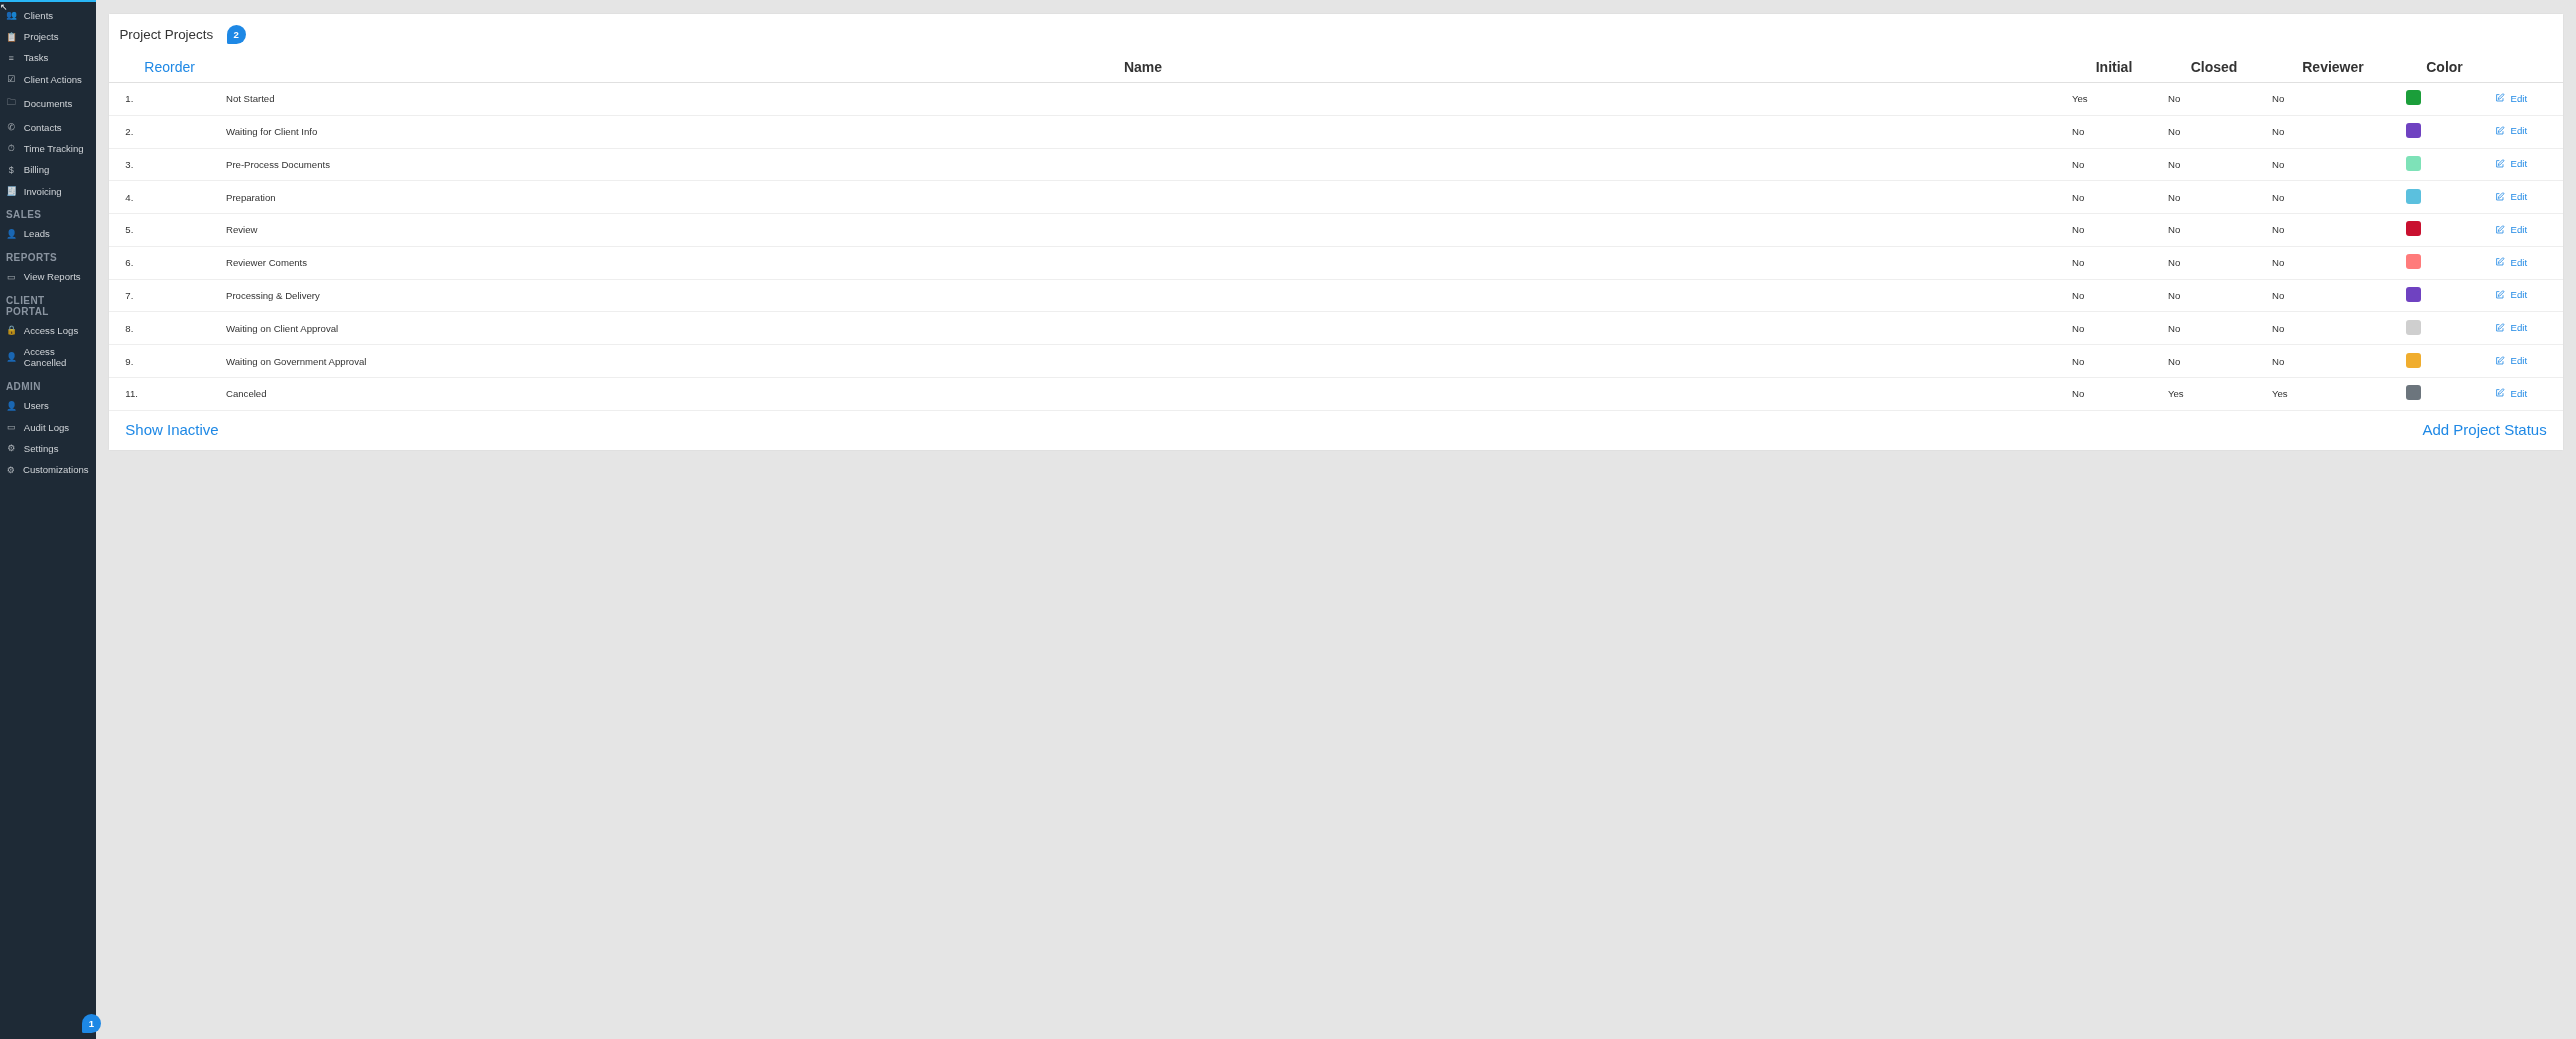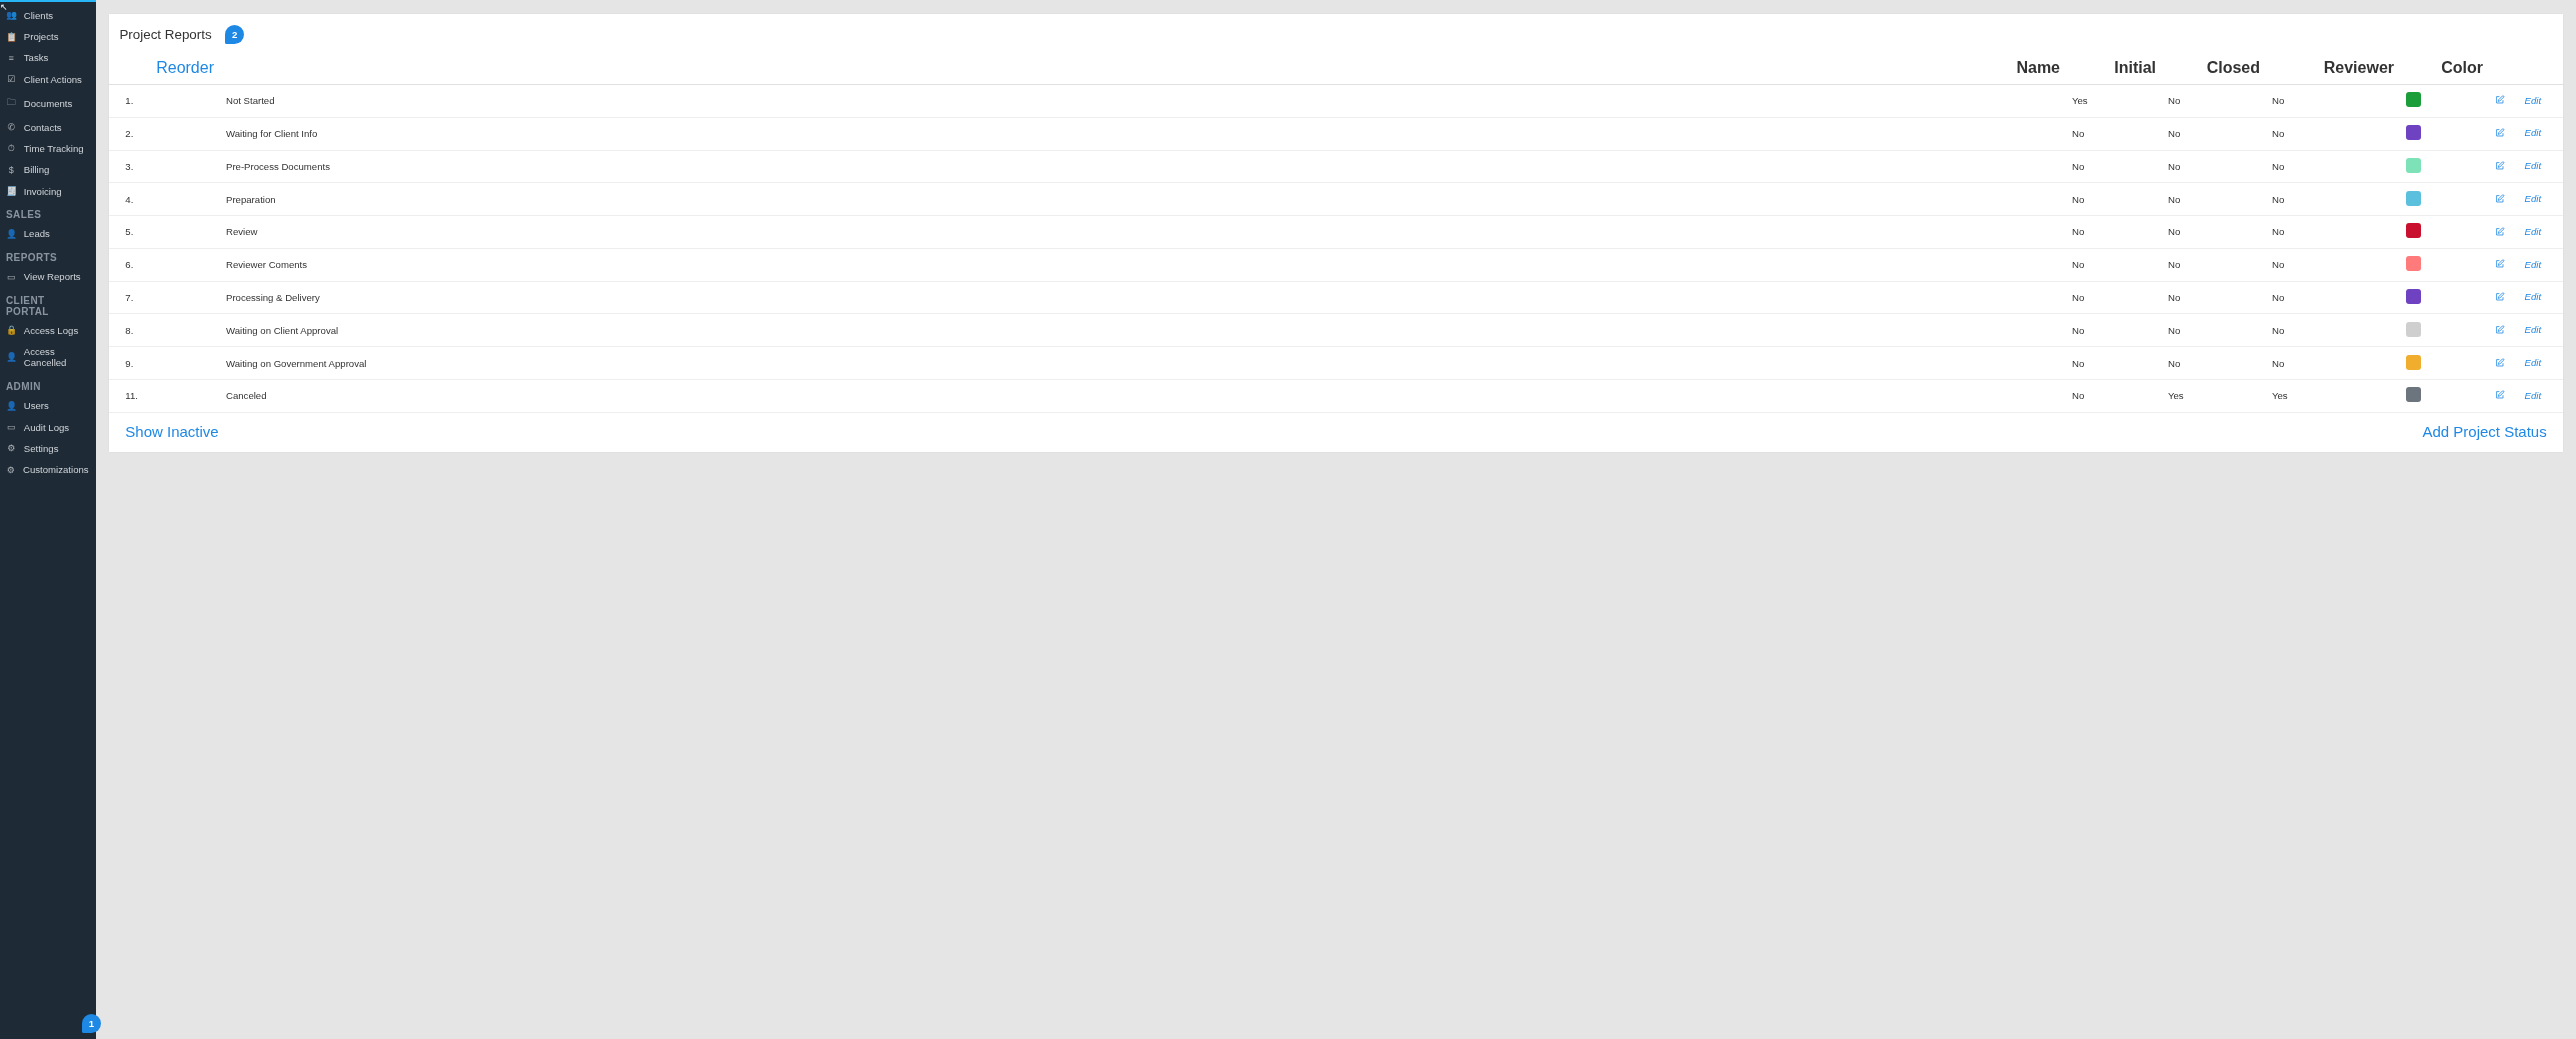--- a/index.html
+++ b/index.html
@@ -56,23 +56,23 @@
   .panel-header {
     padding:10.4px 10.4px 7.4px 10.4px;
     display:flex;
     align-items:center;
     gap:10.4px;
   }
   .panel-title { font-size:13.4px; font-weight:400; color:#333; }
   
   table.grid { width:100%; border-collapse:collapse; }
   .grid th {
-    text-align:right;
+    text-align:center;
     font-weight:600;
-    font-size:16px;
+    font-size:14px;
     color:#333;
     padding:7.4px 6px;
     border-bottom:0.7px solid #e0e0e0;
   }
   .grid td {
     padding:7.4px 6px;
     border-bottom:0.7px solid #eee;
     font-size:9.6px;
     vertical-align:middle;
   }
@@ -81,23 +81,22 @@
   .swatch {
     width:15px; height:15px;
     border-radius:3px;
     display:inline-block;
   }
   .edit-link {
     color:#1e88e5;
     cursor:pointer;
     display:inline-flex;
     align-items:center;
-    gap:20px;
+    gap:6px;
     font-size:9.6px;
-    font-style:italic;
   }
   .edit-link svg { width:9.6px; height:9.6px; }
   .footer-row {
     display:flex;
     justify-content:space-between;
     padding:10.4px 16.3px 0 16.3px;
   }
   .link { color:#1e88e5; cursor:pointer; font-size:15px; }
   
   .callout {
@@ -224,21 +223,21 @@
   <div class="callout-wrap-1">
     <div class="callout">
         <span>1</span>
       </div>
   </div>
 </nav>
 
 <main class="main">
   <section class="panel">
     <header class="panel-header">
-      <h1 class="panel-title">Project Reports</h1>
+      <h1 class="panel-title">Project Projects</h1>
       <div class="callout-wrap-2">
         <div class="callout">
             <span>2</span>
           </div>
       </div>
     </header>
 
     <table class="grid">
       <thead>
         <tr>

